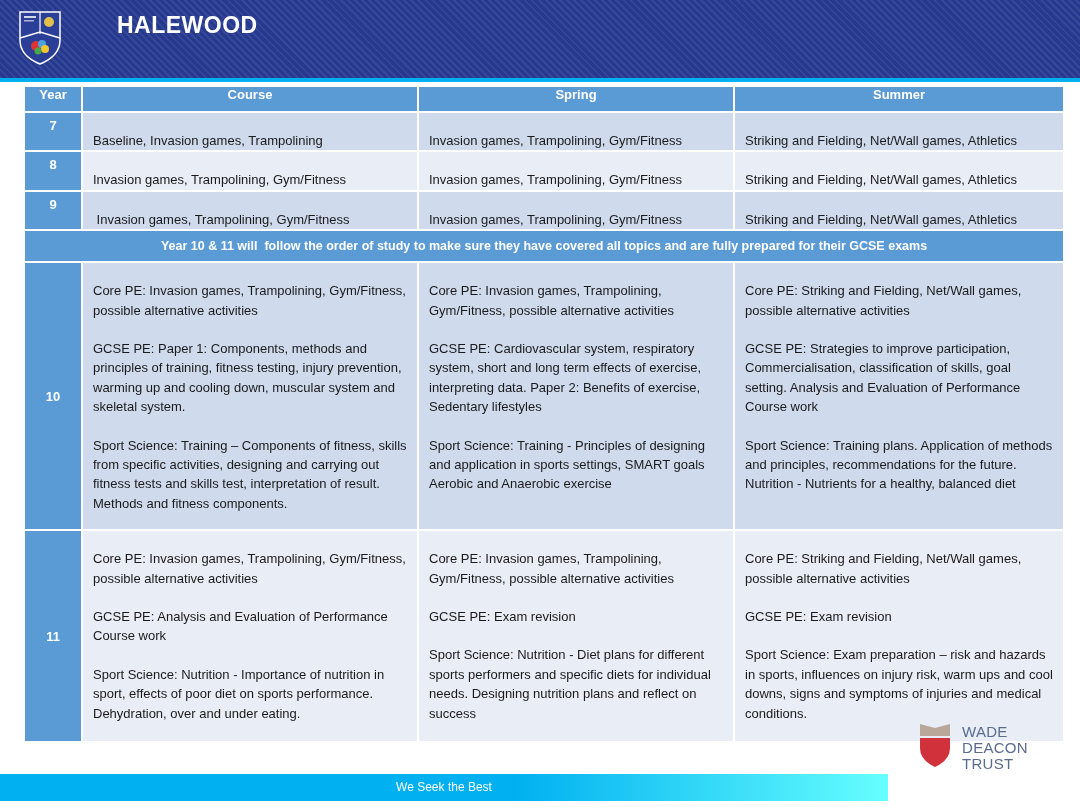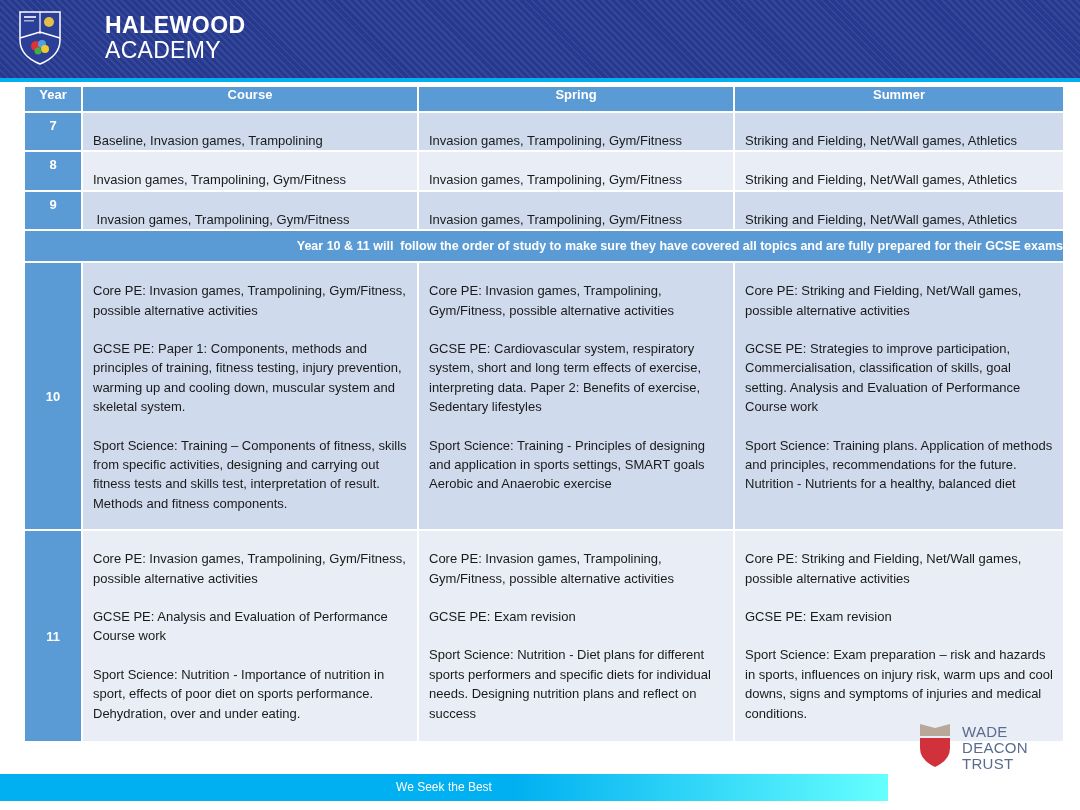--- a/index.html
+++ b/index.html
@@ -6,21 +6,21 @@
     html, body { width: 1080px; height: 810px; overflow: hidden; background: #ffffff; }
     body { position: relative; font-family: "Liberation Sans", sans-serif; }
 
     .header {
       position: absolute; left: 0; top: 0; width: 1080px; height: 78px;
       background-color: #26398f;
       background-image: repeating-linear-gradient(45deg, rgba(255,255,255,0.07) 0px, rgba(255,255,255,0.07) 2px, rgba(0,0,0,0) 2px, rgba(0,0,0,0) 5px);
     }
     .header-line { position: absolute; left: 0; top: 78px; width: 1080px; height: 4px; background: #00b0f0; }
     .crest { position: absolute; left: 18px; top: 10px; width: 44px; height: 56px; }
-    .school-name { position: absolute; left: 105px; top: 13px; color: #ffffff; line-height: 25px; }
+    .school-name { position: absolute; left: 117px; top: 13px; color: #ffffff; line-height: 25px; }
     .school-name .l1 { font-size: 23px; font-weight: bold; letter-spacing: 0.5px; display: block; }
     .school-name .l2 { font-size: 23px; font-weight: normal; display: block; letter-spacing: 0.3px; }
     .page-title {
       position: absolute; left: 323px; top: 24px; color: #ffffff;
       font-size: 29px; font-weight: bold; white-space: nowrap;
     }
 
     table.cmap {
       position: absolute; left: 23px; top: 85px; width: 1040px;
       border-collapse: collapse; table-layout: fixed;
@@ -28,21 +28,21 @@
     }
     table.cmap td, table.cmap th { border: 2px solid #ffffff; vertical-align: top; }
     th.hcell { background: #5b9bd5; color: #ffffff; font-weight: bold; font-size: 13px; height: 26px; text-align: center; vertical-align: middle; }
     td.ycell { background: #5b9bd5; color: #ffffff; font-weight: bold; text-align: center; }
     td.ycell.mid { vertical-align: middle; }
     td.c { padding: 18px 10px 0 10px; line-height: 19.4px; }
     tr.dark td.c { background: #cfdbed; }
     tr.light td.c { background: #e8edf6; }
     tr.short td { height: 37px; }
     tr.short td.ycell { padding-top: 5px; }
-    tr.banner td { background: #5b9bd5; color: #ffffff; font-weight: bold; text-align: right; height: 32px; vertical-align: middle; font-size: 12.5px; }
+    tr.banner td { background: #5b9bd5; color: #ffffff; font-weight: bold; text-align: center; height: 32px; vertical-align: middle; font-size: 12.5px; }
     tr.y10 td { height: 268px; }
     tr.y11 td { height: 212px; }
     .para { display: block; margin-bottom: 19px; }
     .para:last-child { margin-bottom: 0; }
 
     .trust { position: absolute; left: 918px; top: 722px; width: 160px; height: 48px; }
     .trust-text { position: absolute; left: 44px; top: 2px; color: #5a6c8e; font-size: 15px; line-height: 16px; letter-spacing: 0.3px; }
 
     .footer {
       position: absolute; left: 0; top: 774px; width: 888px; height: 27px;
@@ -61,21 +61,20 @@
     <rect x="6" y="6" width="12" height="2" fill="#ffffff" opacity="0.8"></rect>
     <rect x="6" y="10" width="10" height="1.5" fill="#ffffff" opacity="0.6"></rect>
     <circle cx="31" cy="12" r="5" fill="#e2c04a"></circle>
     <circle cx="18" cy="36" r="5" fill="#d33"></circle>
     <circle cx="24" cy="34" r="4" fill="#4aa3df"></circle>
     <circle cx="27" cy="39" r="4" fill="#f2c830"></circle>
     <circle cx="20" cy="41" r="3.5" fill="#49a84b"></circle>
   </svg>
   <div class="school-name">
     <span class="l1">HALEWOOD</span>
-    <span class="l2">ACADEMY</span>
   </div>
 </div>
 <div class="header-line"></div>
 
 <table class="cmap">
   <colgroup>
     <col style="width:58px">
     <col style="width:336px">
     <col style="width:316px">
     <col style="width:330px">

